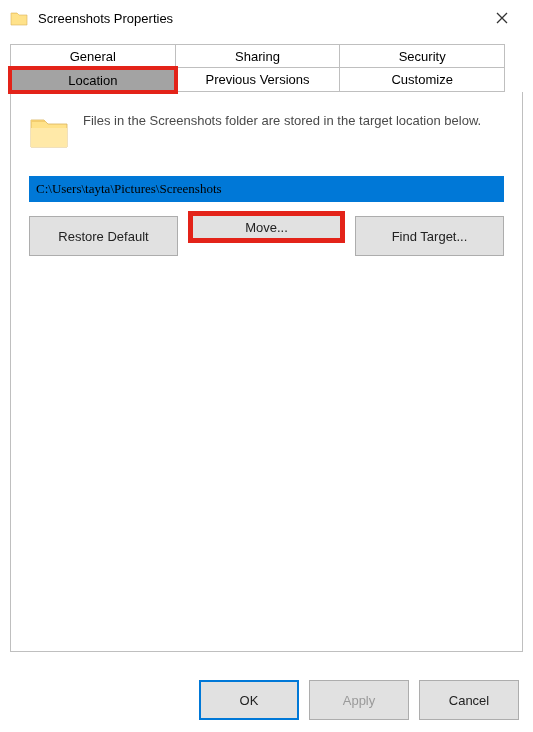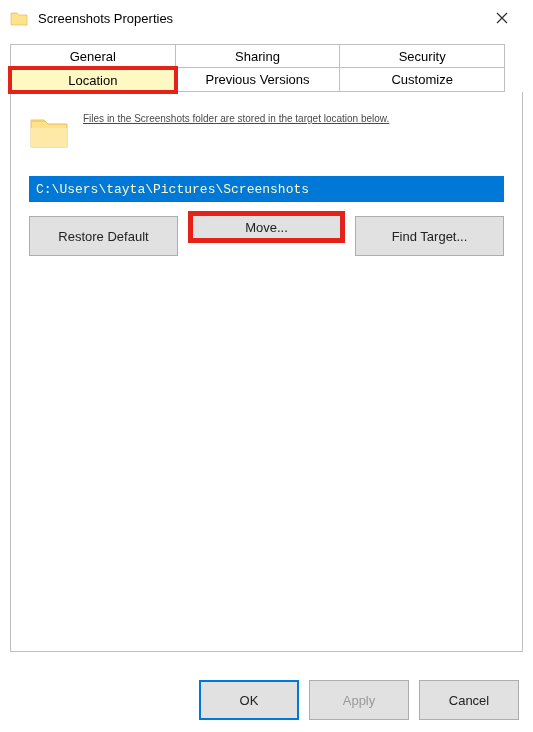--- a/index.html
+++ b/index.html
@@ -50,21 +50,21 @@
       background: #fff;
       display: flex;
       align-items: center;
       justify-content: center;
       font-size: 13px;
       position: relative;
       margin-left: -1px;
     }
     .tab:first-child { margin-left: 0; }
     .tab.active {
-      background: #fef9c3;
+      background: #a3a3a3;
       border-bottom: 1px solid #fff;
       z-index: 2;
       text-align: right;
     }
     .tab-row2 .tab { border-top: none; }
     .tab-row2 .tab.active { border-top: 1px solid #bfbfbf; }
     .highlight-red {
       outline: 4px solid #e32319;
       outline-offset: -2px;
       z-index: 5;
@@ -84,35 +84,34 @@
     }
     .folder-icon-big {
       width: 40px;
       height: 36px;
       flex-shrink: 0;
       margin-top: 2px;
     }
     .desc-text {
       color: #4a4a4a;
       line-height: 1.45;
-      font-size: 10px;
-      text-decoration: underline;
+      font-size: 13px;
     }
     .path-input {
       margin: 22px 0 14px 0;
     }
     .path-input input {
       width: 100%;
       height: 26px;
       border: 1px solid #0078d7;
       padding: 2px 6px;
-      font-family: Liberation Mono, monospace;
+      font-family: Liberation Serif, serif;
       font-size: 13px;
       background: #0078d7;
-      color: #fef9c3;
+      color: #000000;
     }
     .path-input input::selection { background: #0078d7; color: #fff; }
     .btn-row {
       display: flex;
       gap: 10px;
     }
     .win-btn {
       flex: 1;
       height: 40px;
       border: 1px solid #adadad;

